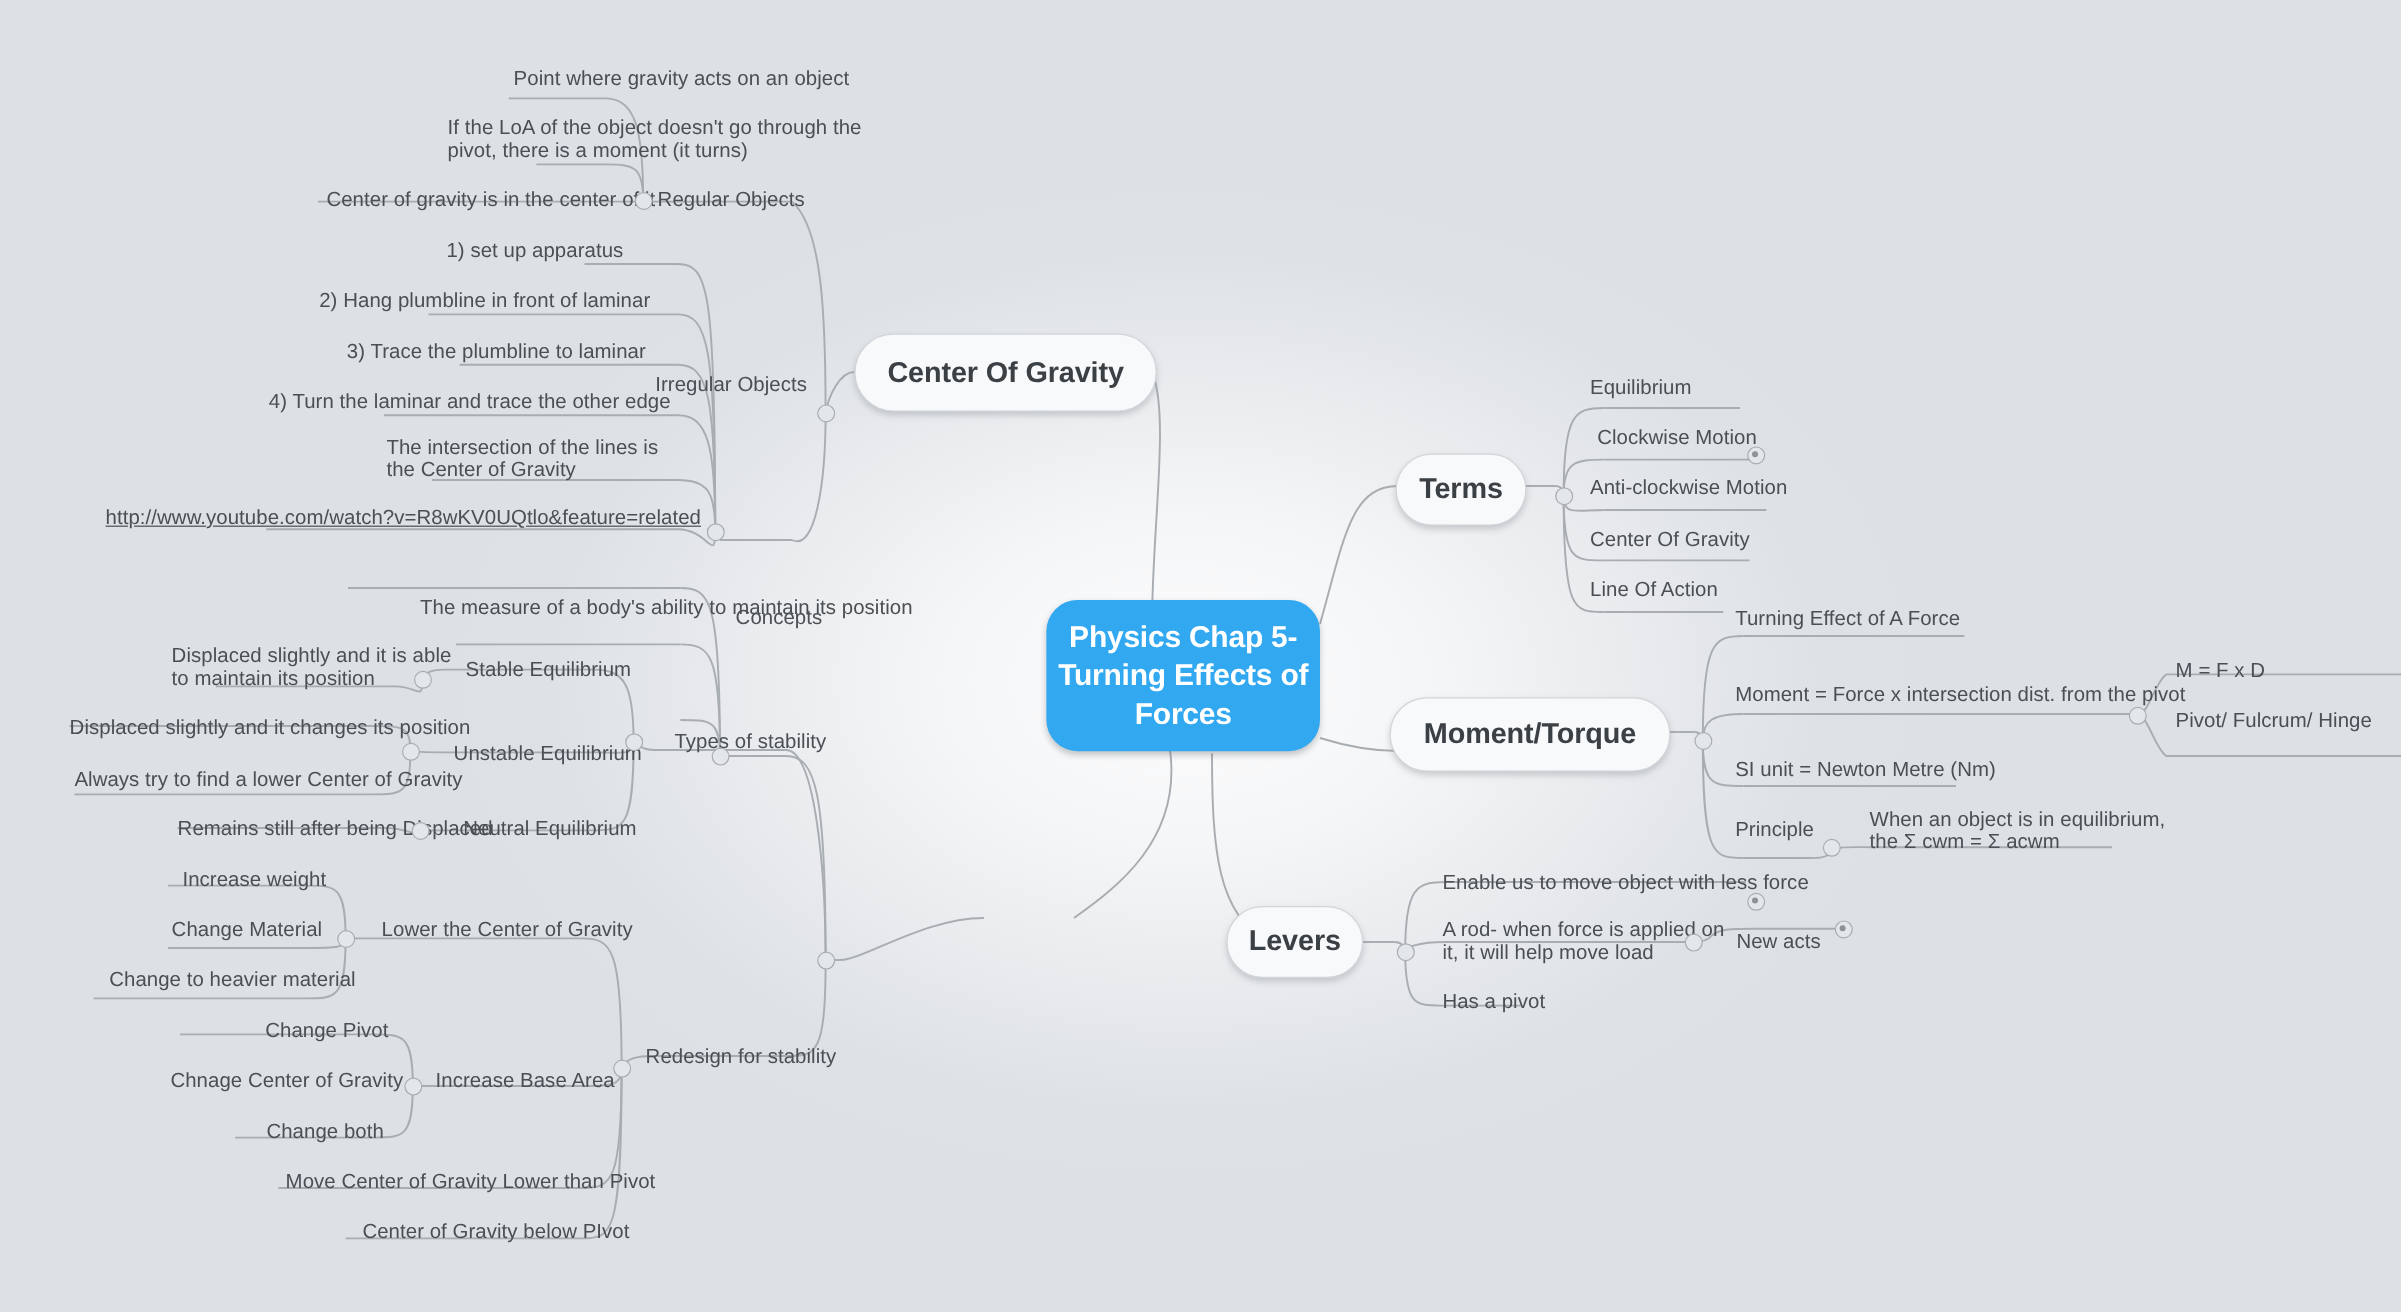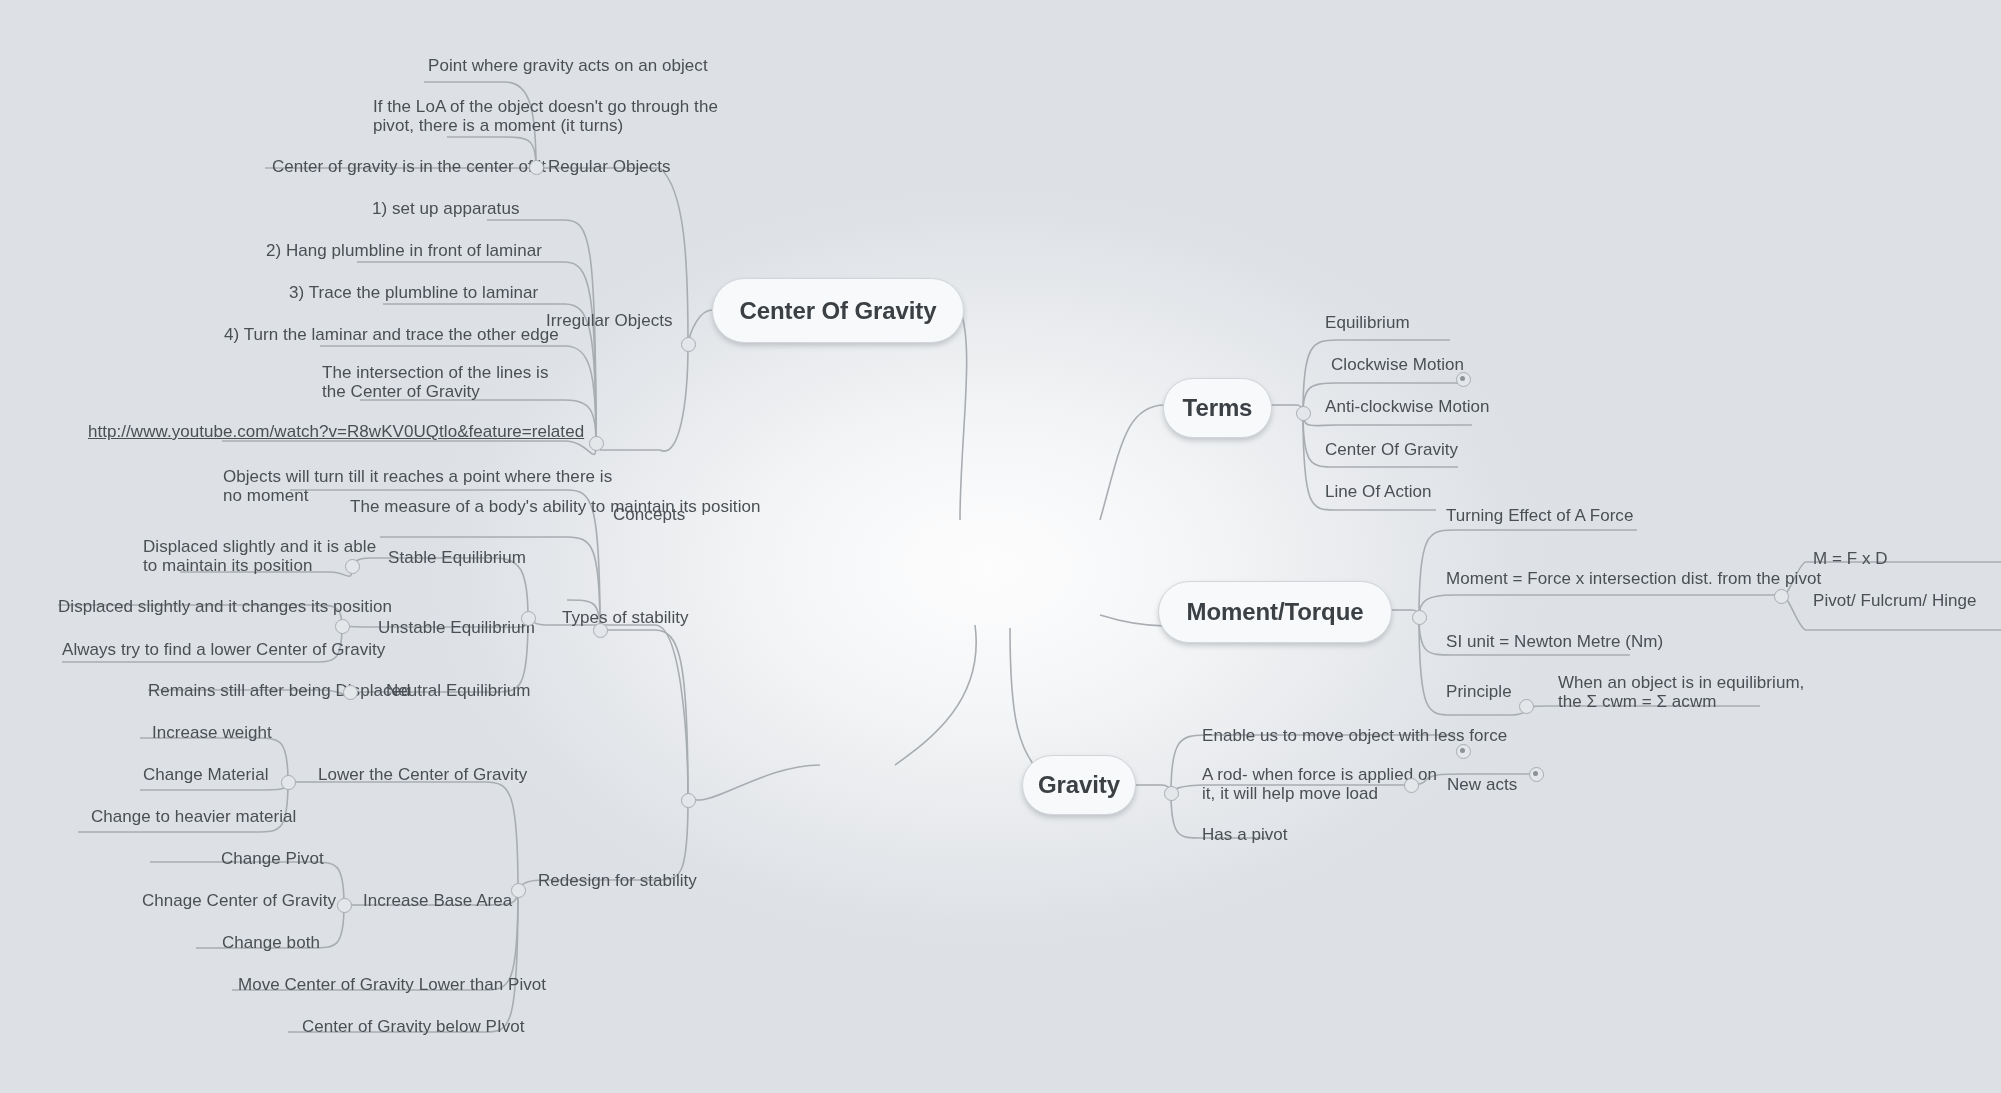--- a/index.html
+++ b/index.html
@@ -246,36 +246,41 @@
       <path d="M 1205 785 L 1410 785"></path>
       <path d="M 1171 793 C 1171 840 1180 838 1205 838"></path>
       <path d="M 1205 838 L 1268 838"></path>
 
       <path d="M 1410 785 C 1420 785 1424 783 1426 780"></path>
       <path d="M 1426 780 C 1432 774 1442 774 1462 774"></path>
       <path d="M 1462 774 L 1530 774"></path>
     </g>
   </svg>
 
+  <div class="root-node" style="left:872px; top:500px; width:228px; height:126px;">
+    <span>Physics Chap 5-
+Turning Effects
+of Forces</span>
+  </div>
 
   <div class="branch-node" style="left:712px; top:278px; width:250px; height:63px;">
     <span>Center Of Gravity</span>
   </div>
 
 
   <div class="branch-node" style="left:1163px; top:378px; width:107px; height:58px;">
     <span>Terms</span>
   </div>
 
   <div class="branch-node" style="left:1158px; top:581px; width:232px; height:60px;">
     <span>Moment/Torque</span>
   </div>
 
   <div class="branch-node" style="left:1022px; top:755px; width:112px; height:58px;">
-    <span>Gravity</span>
+    <span>Levers</span>
   </div>
 
   <div class="leaf" style="left:428px; top:56px;">Point where gravity acts on an object</div>
 
   <div class="leaf" style="left:373px; top:97px;">If the LoA of the object doesn't go through the
 pivot, there is a moment (it turns)</div>
 
   <div class="leaf" style="left:272px; top:157px;">Center of gravity is in the center of it</div>
 
   <div class="leaf" style="left:548px; top:157px;">Regular Objects</div>
@@ -288,22 +293,20 @@
 
   <div class="leaf" style="left:224px; top:325px;">4) Turn the laminar and trace the other edge</div>
 
   <div class="leaf" style="left:546px; top:311px;">Irregular Objects</div>
 
   <div class="leaf" style="left:322px; top:363px;">The intersection of the lines is
 the Center of Gravity</div>
 
   <div class="leaf link" style="left:88px; top:422px;">http://www.youtube.com/watch?v=R8wKV0UQtlo&amp;feature=related</div>
 
-  <div class="leaf" style="left:223px; top:467px;">Objects will turn till it reaches a point where there is
-no moment</div>
 
   <div class="leaf" style="left:350px; top:497px;">The measure of a body's ability to maintain its position</div>
 
   <div class="leaf" style="left:613px; top:505px;">Concepts</div>
 
 
   <div class="leaf" style="left:143px; top:537px;">Displaced slightly and it is able
 to maintain its position</div>
 
   <div class="leaf" style="left:388px; top:548px;">Stable Equilibrium</div>

